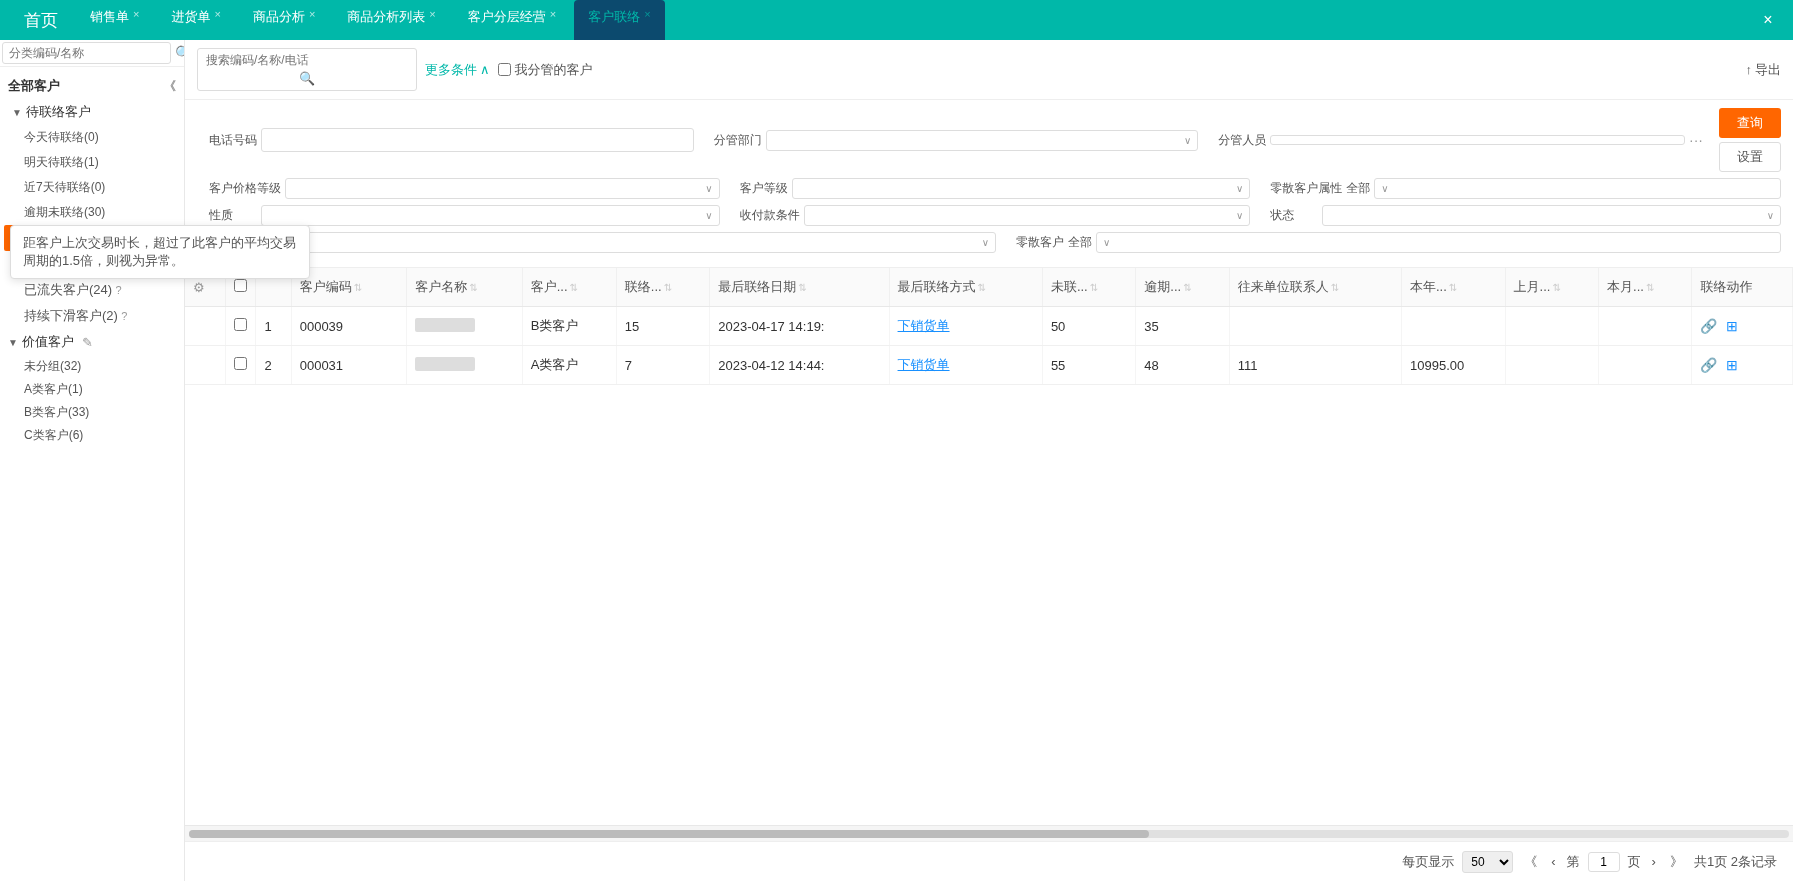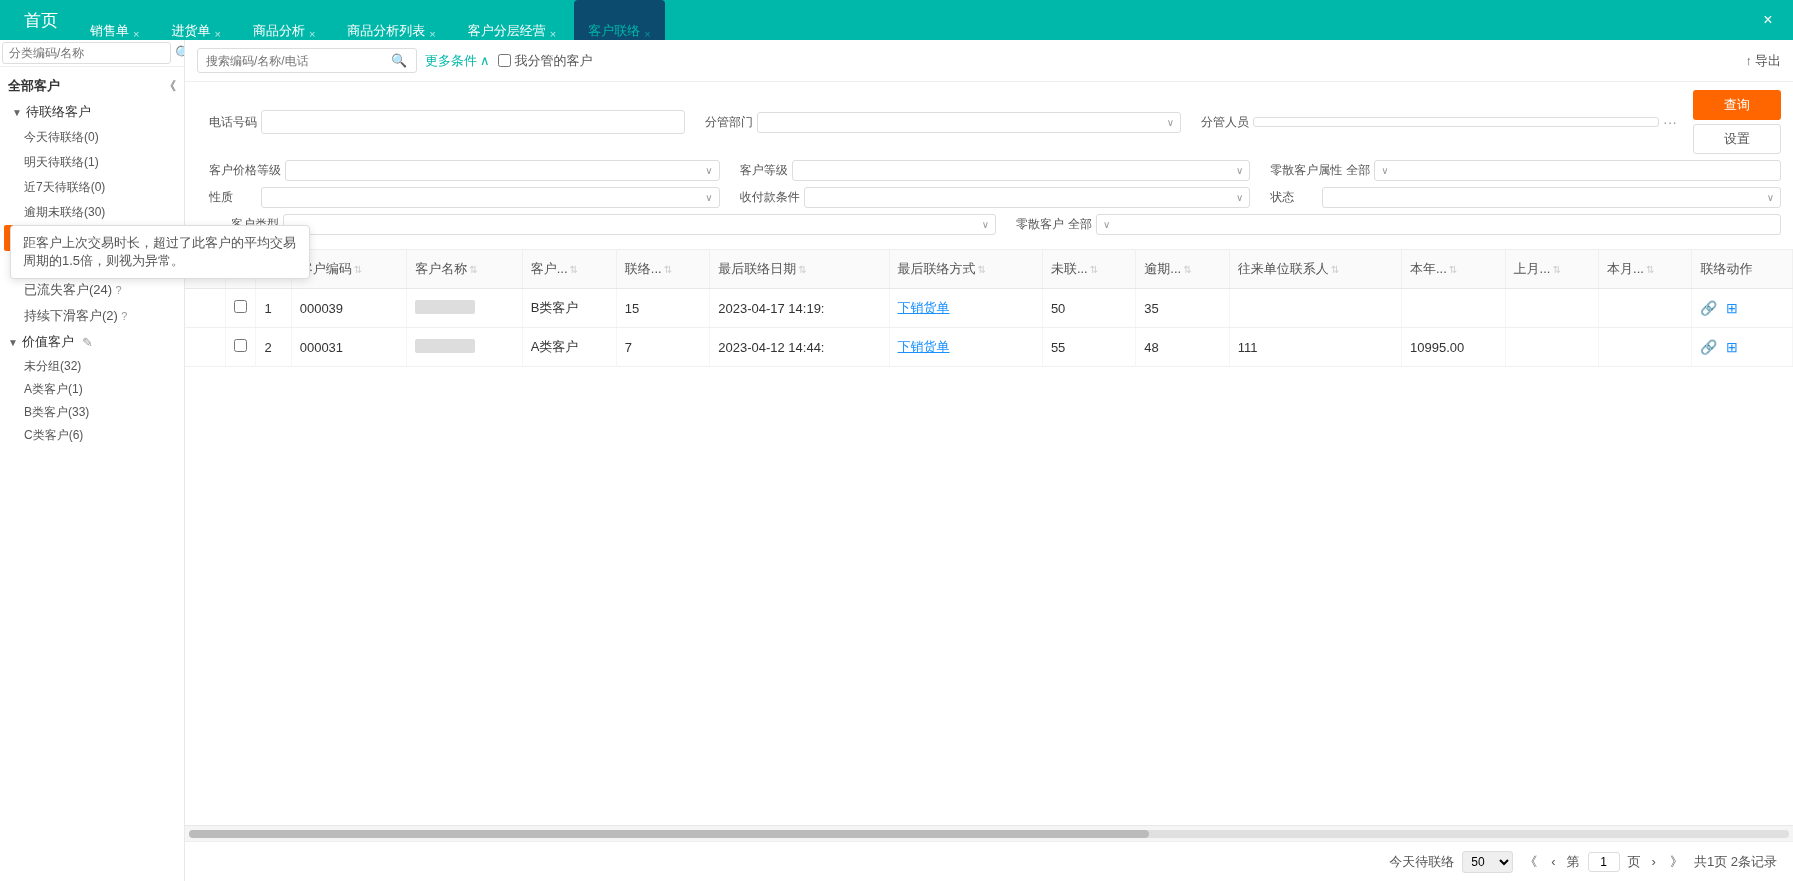--- a/index.html
+++ b/index.html
@@ -4,21 +4,21 @@
   <style>
     * { box-sizing: border-box; margin: 0; padding: 0; font-family: 'Microsoft YaHei', Arial, sans-serif; font-size: 13px; }
     body { background: #f0f2f5; overflow: hidden; width: 1793px; height: 881px; }
 
     
     .top-nav {
       display: flex; align-items: center; background: #00b8a9; height: 40px;
       padding: 0 10px; color: #fff; gap: 4px;
     }
     .nav-tab {
-      display: flex; align-items: flex-end; padding: 0 14px; height: 100%; cursor: pointer;
+      display: flex; align-items: flex-start; padding: 8px 14px; height: 100%; cursor: pointer;
       font-size: 13px; color: #fff; white-space: nowrap; gap: 4px;
     }
     .nav-tab.active { background: #0c4a6e; color: #00b8a9; border-radius: 4px 4px 0 0; }
     .nav-tab .close-x { font-size: 11px; opacity: 0.7; }
     .nav-home { padding: 0 14px; color: #fff; font-size: 17px; cursor: pointer; }
     .nav-close-btn {
       margin-left: auto; width: 30px; height: 30px; display: flex; align-items: center;
       justify-content: center; cursor: pointer; color: #fff; font-size: 16px;
     }
 
@@ -70,21 +70,21 @@
       flex: 1; display: flex; flex-direction: column; overflow: hidden; background: #f5f6fa;
     }
 
     
     .search-bar {
       background: #fff; padding: 8px 12px; display: flex; align-items: center;
       gap: 8px; border-bottom: 1px solid #eee;
     }
     .search-input-wrap {
       display: flex; align-items: center; border: 1px solid #ddd; border-radius: 3px;
-      padding: 4px 8px; gap: 4px; width: 220px;
+      padding: 4px 8px; gap: 4px; width: 220px; flex-direction: column;
     }
     .search-input-wrap input { border: none; outline: none; font-size: 12px; width: 100%; }
     .search-input-wrap .icon { color: #999; }
     .filter-btn {
       display: flex; align-items: center; gap: 3px; color: #00b8a9; cursor: pointer; font-size: 12px;
     }
     .my-customer-check { display: flex; align-items: center; gap: 4px; font-size: 12px; color: #555; }
     .export-btn {
       margin-left: auto; display: flex; align-items: center; gap: 3px; color: #555;
       cursor: pointer; font-size: 12px;
@@ -104,21 +104,21 @@
       display: flex; align-items: center; justify-content: space-between; cursor: pointer;
       font-size: 12px; color: #555; min-width: 80px;
     }
     .filter-select .arrow-down { color: #999; font-size: 10px; }
     .filter-input {
       flex: 1; border: 1px solid #ddd; border-radius: 3px; padding: 4px 6px; font-size: 12px; outline: none;
     }
     .filter-dots { color: #999; cursor: pointer; font-size: 14px; }
     .query-btn {
       background: #ff6600; color: #fff; border: none; border-radius: 3px;
-      padding: 6px 31px; cursor: pointer; font-size: 13px; white-space: nowrap;
+      padding: 6px 18px; cursor: pointer; font-size: 13px; white-space: nowrap;
     }
     .settings-btn {
       background: #fff; color: #555; border: 1px solid #ddd; border-radius: 3px;
       padding: 5px 16px; cursor: pointer; font-size: 13px; white-space: nowrap;
     }
     .filter-full-label { color: #555; font-size: 12px; white-space: nowrap; }
 
     
     .table-wrapper { flex: 1; overflow: auto; background: #fff; margin: 0; }
     table { width: 100%; border-collapse: collapse; font-size: 12px; }
@@ -506,21 +506,21 @@
       </table>
     </div>
 
     <div class="scrollbar-area">
       <div class="scrollbar-track">
         <div class="scrollbar-thumb"></div>
       </div>
     </div>
 
     <div class="pagination">
-      <span>今天待联络</span>
+      <span>每页显示</span>
       <select class="page-size-select">
         <option>50</option>
         <option>20</option>
         <option>100</option>
       </select>
       <span class="page-btn">《</span>
       <span class="page-btn">‹</span>
       <span>第</span>
       <input class="page-input" type="text" value="1" style="">
       <span>页</span>

